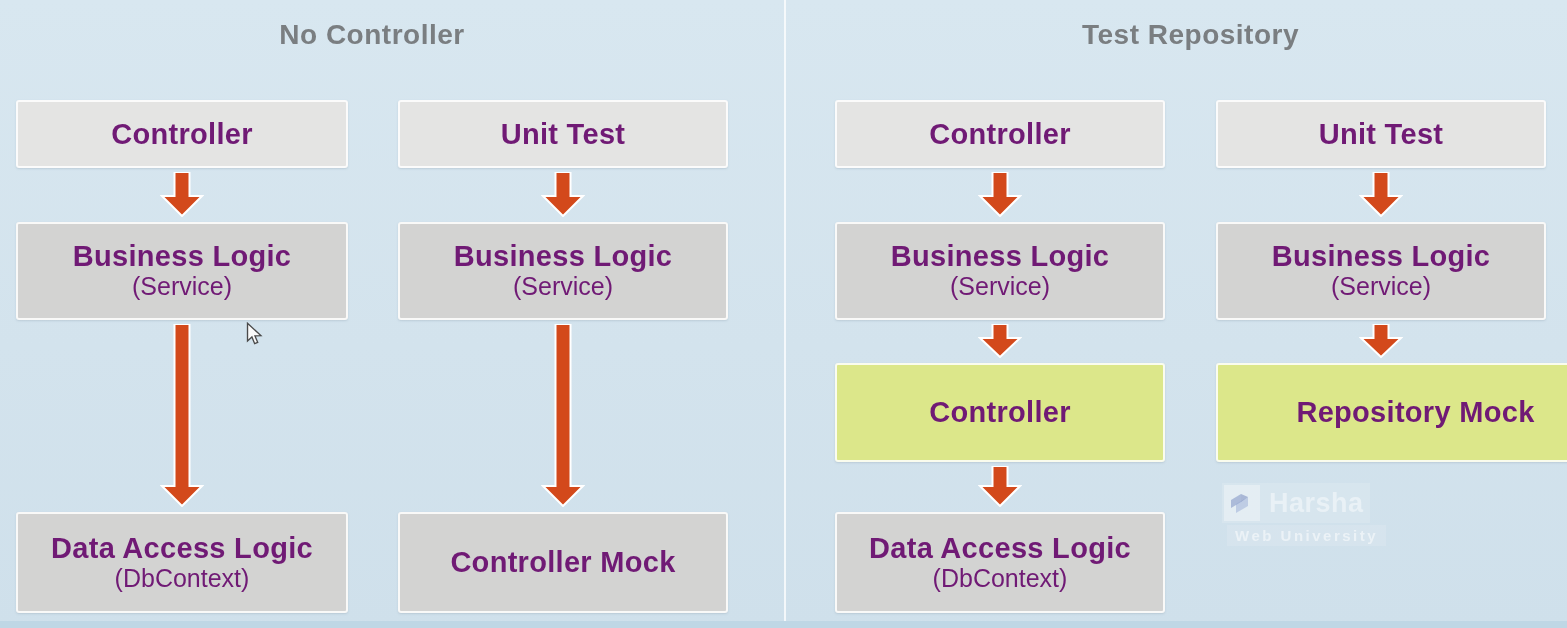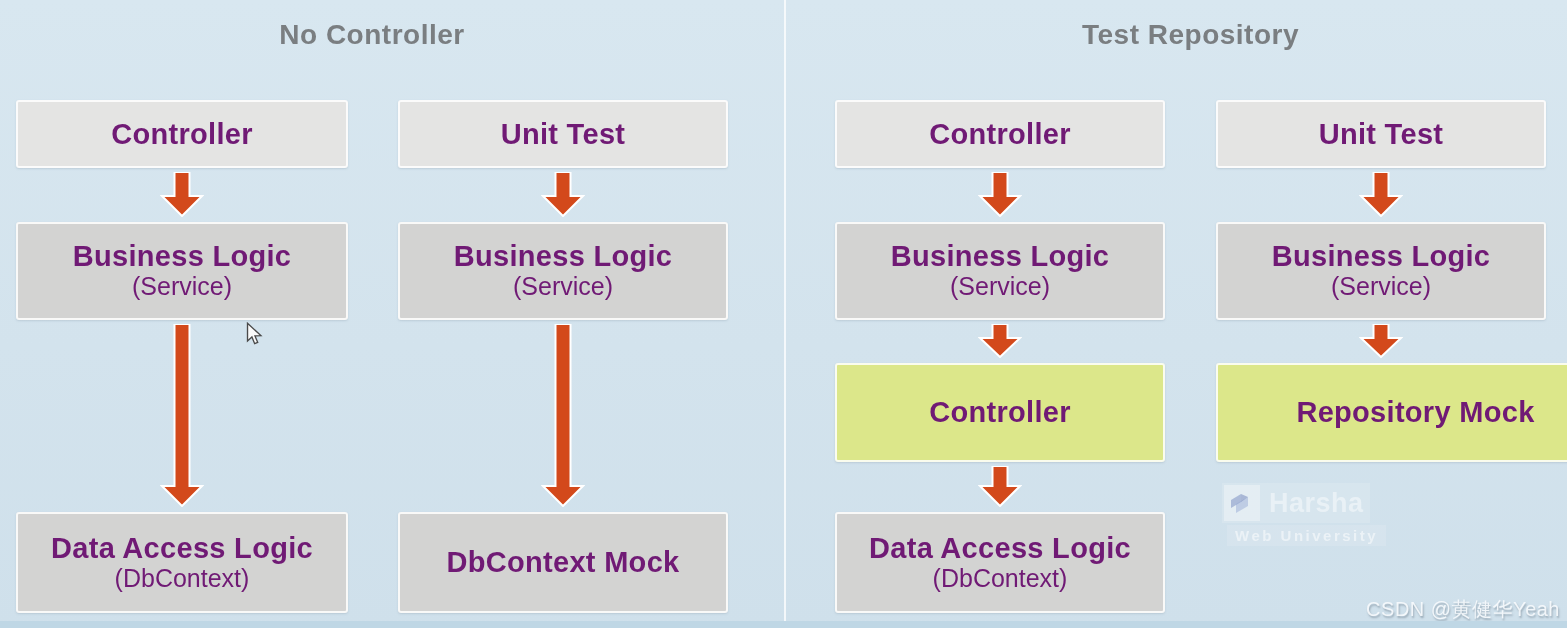--- a/index.html
+++ b/index.html
@@ -66,21 +66,20 @@
           <path d="M2 9 L12 3 L12 11 L2 17 Z" fill="rgba(125,145,195,0.55)"></path>
           <path d="M7 13 L19 6 L19 15 L7 22 Z" fill="rgba(145,165,210,0.45)"></path>
           <path d="M12 3 L19 6 L12 11 Z" fill="rgba(110,130,185,0.5)"></path>
         </svg>
       </span>
       <span class="wm-brand">Harsha</span>
     </div>
     <span class="wm-sub">Web University</span>
   </div>
 
-  <div class="credit">CSDN @黄健华Yeah</div>
 
   <div class="bottom-strip"></div>
 
   <div class="cursor">
     <svg width="19" height="26" viewBox="0 0 12.5 17">
       <path d="M1 0.8 L1 12.4 L3.9 9.8 L5.7 14.2 L7.7 13.3 L5.9 9.1 L9.8 8.9 Z" fill="#fafafa" stroke="#4a4a4a" stroke-width="0.9" stroke-linejoin="miter"></path>
     </svg>
   </div>
 <div class="section-title" style="left: 16px; width: 712px; color: rgb(122, 126, 129);">No Controller</div>
     <div class="node variant-light" style="left: 16px; top: 100px; width: 332px; height: 68px;">
@@ -107,21 +106,21 @@
       <path d="M14.5 0 H29.5 V24 H42 L22 44 L2 24 H14.5 Z" fill="#d3491b" stroke="#ffffff" stroke-width="2"></path>
     </svg>
     <div class="node variant-gray" style="left: 398px; top: 222px; width: 330px; height: 98px;">
       <span class="node-label">Business Logic</span>
       <span class="node-sublabel">(Service)</span>
     </div>
     <svg width="44" height="183" viewBox="0 0 44 183" class="arrow" style="left: 541px; top: 324px;">
       <path d="M14.5 0 H29.5 V162 H42 L22 182 L2 162 H14.5 Z" fill="#d3491b" stroke="#ffffff" stroke-width="2"></path>
     </svg>
     <div class="node variant-gray" style="left: 398px; top: 512px; width: 330px; height: 101px;">
-      <span class="node-label">DbContext Mock</span>
+      <span class="node-label">Controller Mock</span>
     </div>
     <div class="section-title" style="left: 835px; width: 711px; color: rgb(122, 126, 129);">Test Repository</div>
     <div class="node variant-light" style="left: 835px; top: 100px; width: 330px; height: 68px;">
       <span class="node-label">Controller</span>
     </div>
     <svg width="44" height="45" viewBox="0 0 44 45" class="arrow" style="left: 978px; top: 172px;">
       <path d="M14.5 0 H29.5 V24 H42 L22 44 L2 24 H14.5 Z" fill="#d3491b" stroke="#ffffff" stroke-width="2"></path>
     </svg>
     <div class="node variant-gray" style="left: 835px; top: 222px; width: 330px; height: 98px;">
       <span class="node-label">Business Logic</span>

